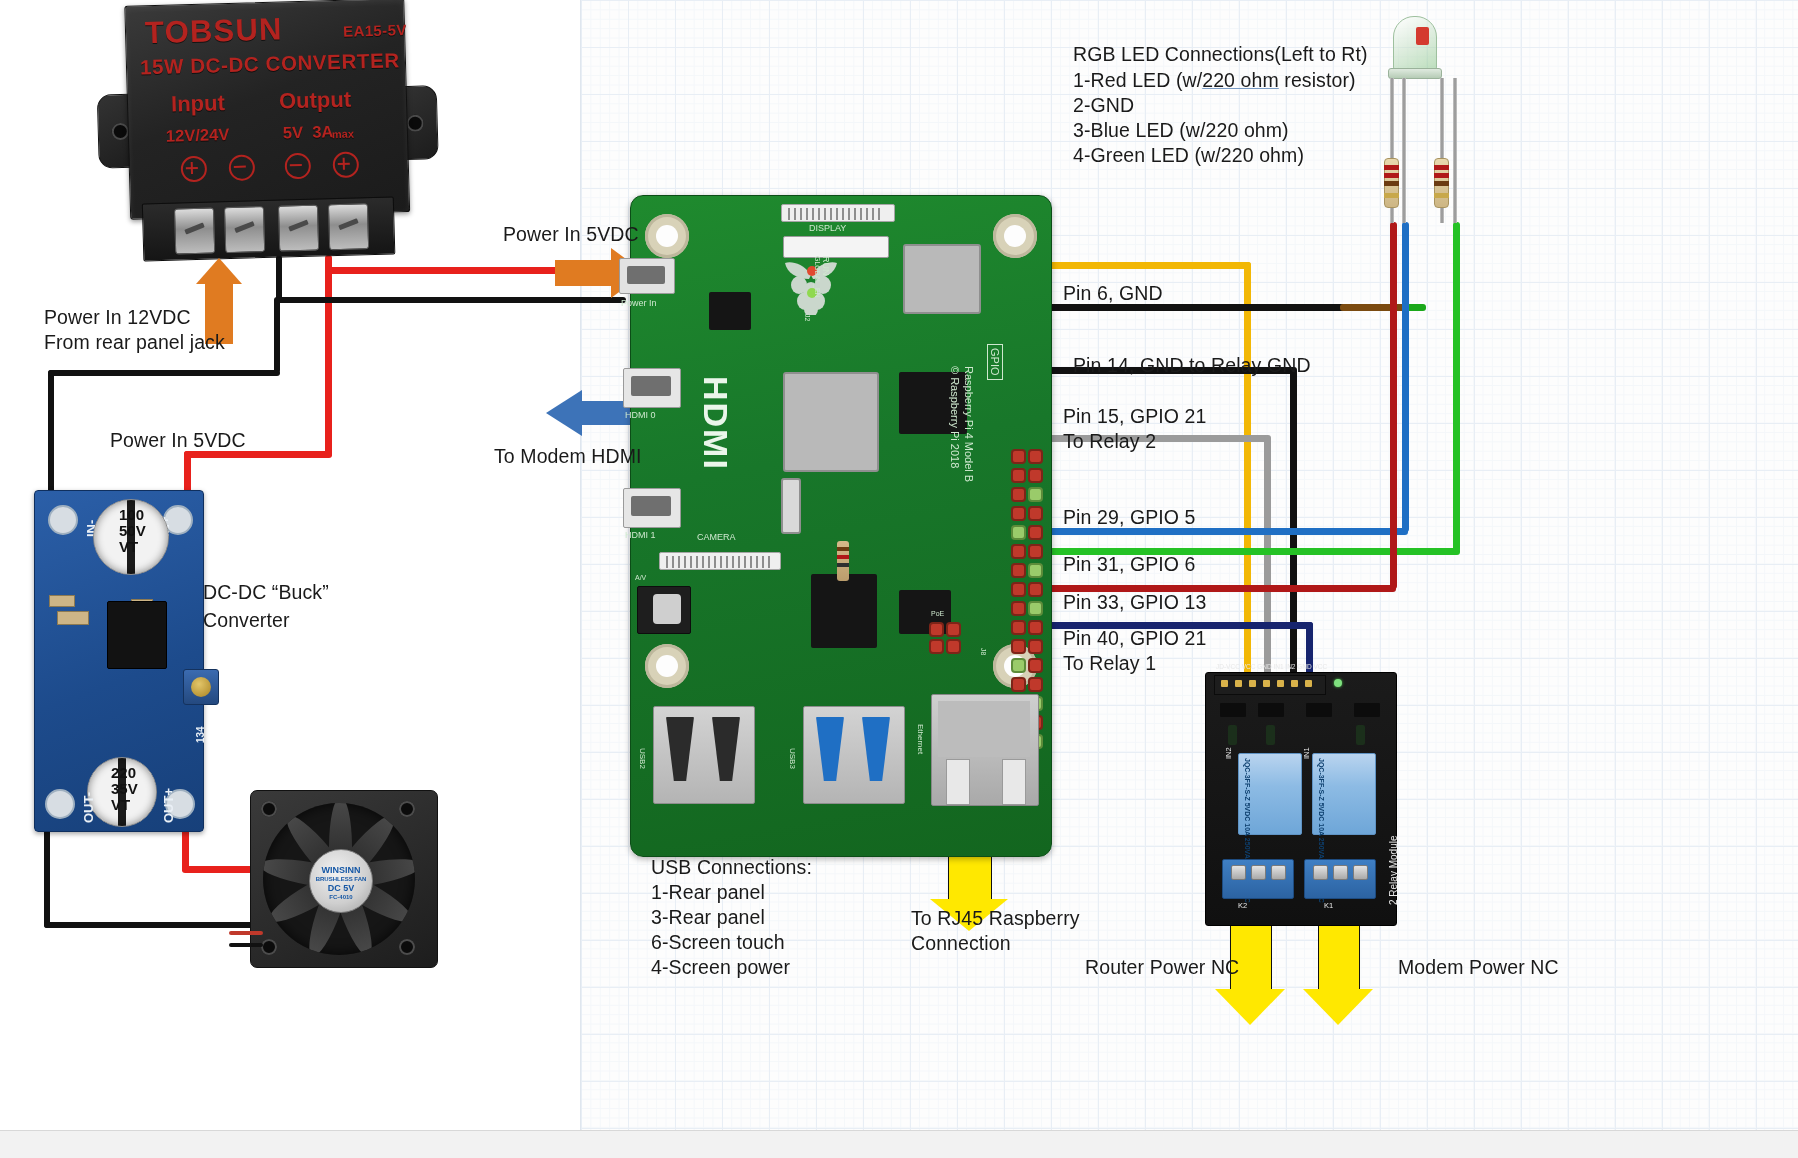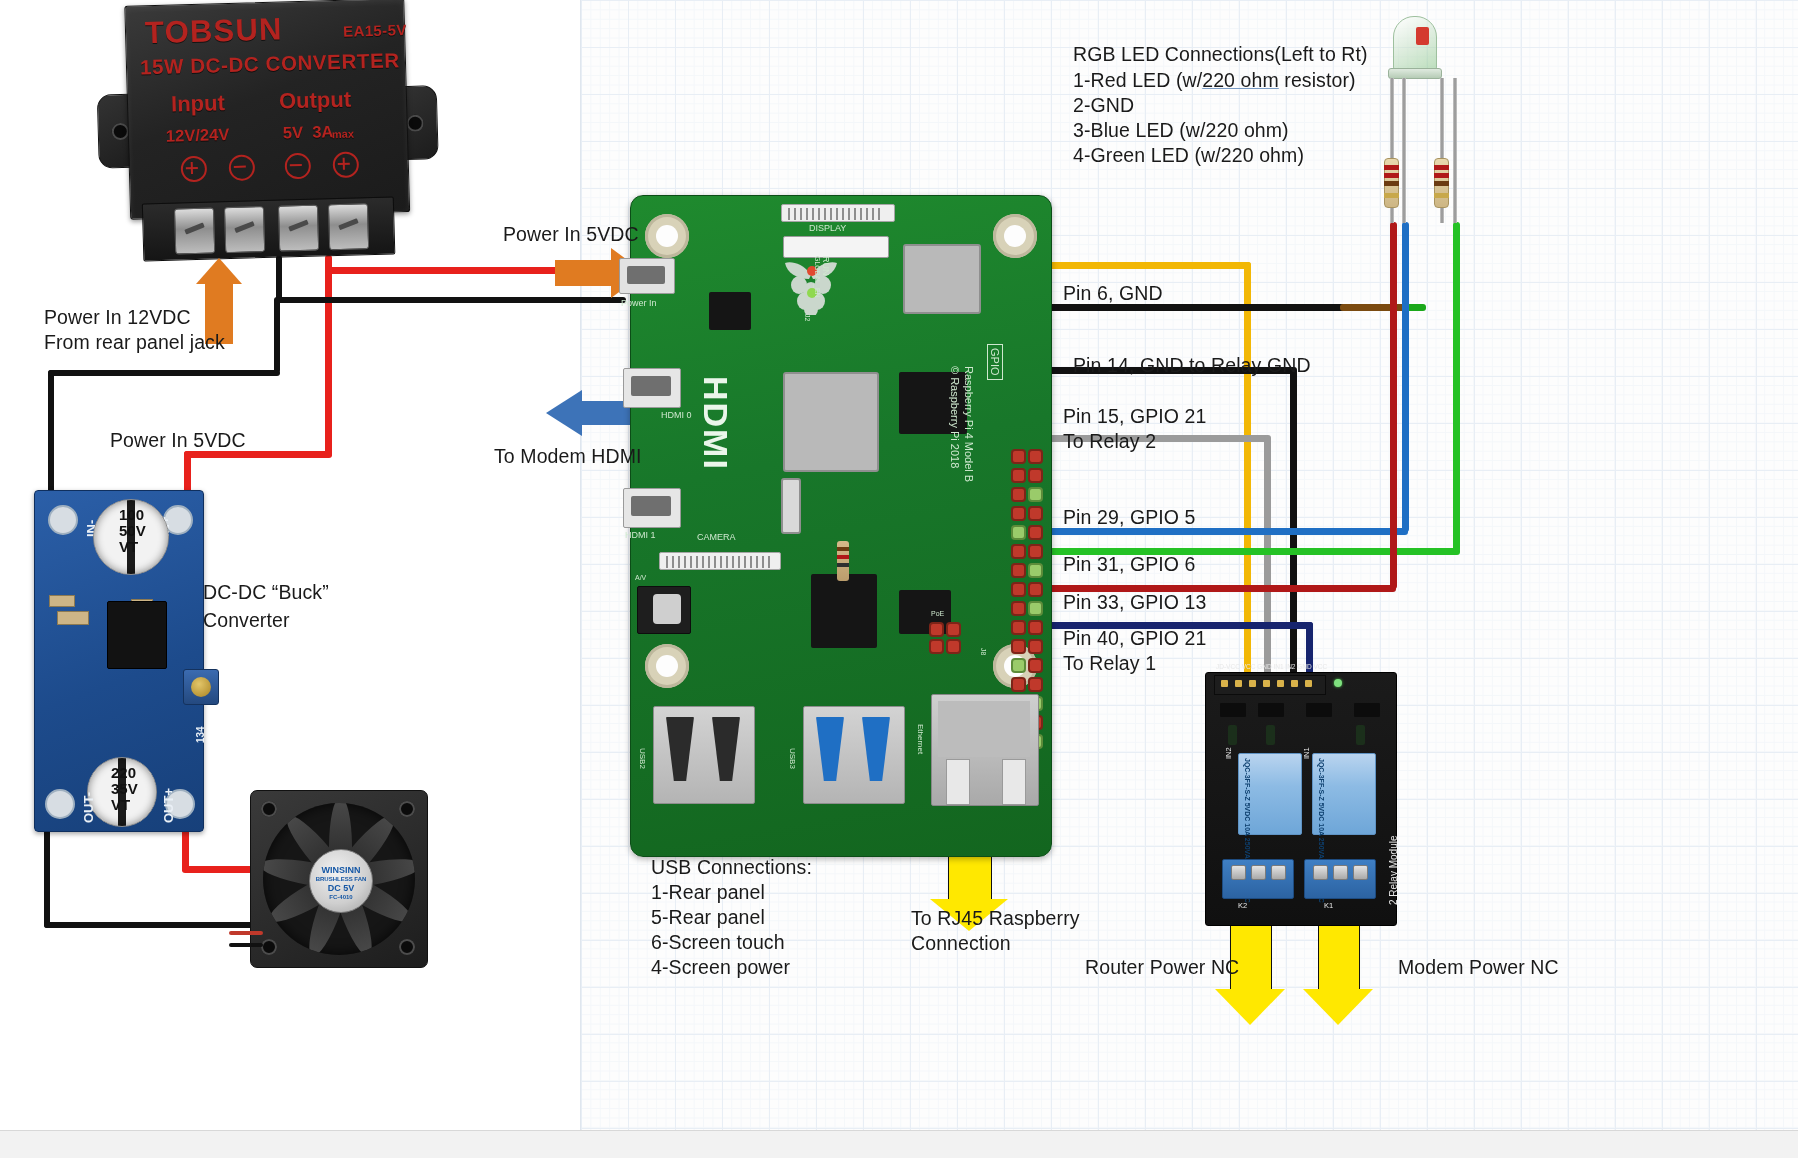--- a/index.html
+++ b/index.html
@@ -83,21 +83,21 @@
      font-size:27px;font-weight:bold;letter-spacing:2px;}
   #buck .blackchip{position:absolute;background:#121212;border:1px solid #000;border-radius:2px;}
   #buck .pot{position:absolute;width:34px;height:34px;background:linear-gradient(#3b6bb0,#24497f);
      border:1px solid #14325e;border-radius:3px;}
   #buck .pot:after{content:"";position:absolute;left:7px;top:7px;width:20px;height:20px;border-radius:50%;
      background:radial-gradient(circle at 40% 35%,#e3c66a,#a98322);}
   #buck .smd{position:absolute;background:#cdb587;border:1px solid #8d7a52;}
 
   
   #fan{position:absolute;left:250px;top:790px;width:176px;height:176px;
-    background:linear-gradient(150deg,#3a3a3a,#1d1d1d);border:1px solid #111;border-radius:7px;}
+    background:linear-gradient(150deg,#3a3a3a,#1d1d1d);border:1px solid #111;border-radius:7px;padding-left:10px;}
   #fan .fhole{position:absolute;width:16px;height:16px;border-radius:50%;background:#0b0b0b;box-shadow:inset 0 0 0 2px #4c4c4c;}
   #fan .ring{position:absolute;left:12px;top:12px;width:152px;height:152px;border-radius:50%;
     background:radial-gradient(circle at 50% 50%,#2a2a2a 0 28%,#161616 29% 100%);
     box-shadow:inset 0 0 14px rgba(0,0,0,.8);overflow:hidden;}
   #fan .blade{position:absolute;left:66px;top:-6px;width:23px;height:86px;
     background:linear-gradient(#4a4a4a,#232323);border-radius:60% 60% 35% 35%/70% 70% 30% 30%;
     transform-origin:50% 82px;}
   #fan .hub{position:absolute;left:46px;top:46px;width:62px;height:62px;border-radius:50%;
     background:radial-gradient(circle at 42% 36%,#f2f2f2,#cfcfcf 58%,#9f9f9f);border:1px solid #7d7d7d;}
   #fan .hubtxt{position:absolute;left:0;top:16px;width:62px;text-align:center;color:#1557a5;
@@ -397,21 +397,21 @@
     <div class="silktxt vtxt" style="left:200px;top:60px;">RUN</div>
     <div class="silktxt vtxt" style="left:190px;top:60px;font-size:7px;">GLOBAL_EN</div>
     <div class="silktxt vtxt" style="left:180px;top:118px;font-size:7px;">J2</div>
 
     <div class="conn" style="left:-12px;top:62px;width:54px;height:34px;background:#e2e2e2;"></div>
     <div class="conn" style="left:-4px;top:70px;width:38px;height:18px;background:#6f6f6f;border:none;"></div>
     <div class="silktxt" style="left:-10px;top:102px;">Power In</div>
 
     <div class="conn" style="left:-8px;top:172px;width:56px;height:38px;"></div>
     <div class="conn" style="left:0px;top:180px;width:40px;height:20px;background:#6f6f6f;border:none;"></div>
-    <div class="silktxt" style="left:-6px;top:214px;margin-left:36px;">HDMI 0</div>
+    <div class="silktxt" style="left:-6px;top:214px;">HDMI 0</div>
 
     <div class="conn" style="left:-8px;top:292px;width:56px;height:38px;"></div>
     <div class="conn" style="left:0px;top:300px;width:40px;height:20px;background:#6f6f6f;border:none;"></div>
     <div class="silktxt" style="left:-6px;top:334px;">HDMI 1</div>
 
     <div class="hdmi" style="left:104px;top:180px;">HDMI</div>
 
     <div class="ribbon" style="left:28px;top:356px;width:120px;height:16px;">
       <i style="left:6px"></i>
         <i style="left:12px"></i>
@@ -604,21 +604,21 @@
   <div class="lbl" style="left:1063px;top:404px;">Pin 15, GPIO 21</div>
   <div class="lbl" style="left:1063px;top:429px;">To Relay 2</div>
   <div class="lbl" style="left:1063px;top:505px;">Pin 29, GPIO 5</div>
   <div class="lbl" style="left:1063px;top:552px;">Pin 31, GPIO 6</div>
   <div class="lbl" style="left:1063px;top:590px;">Pin 33, GPIO 13</div>
   <div class="lbl" style="left:1063px;top:626px;">Pin 40, GPIO 21</div>
   <div class="lbl" style="left:1063px;top:651px;">To Relay 1</div>
 
   <div class="lbl blk" style="left:651px;top:855px;">USB Connections:</div>
   <div class="lbl blk" style="left:651px;top:880px;">1-Rear panel</div>
-  <div class="lbl blk" style="left:651px;top:905px;">5-Rear panel</div>
+  <div class="lbl blk" style="left:651px;top:905px;">3-Rear panel</div>
   <div class="lbl blk" style="left:651px;top:930px;">6-Screen touch</div>
   <div class="lbl blk" style="left:651px;top:955px;">4-Screen power</div>
 
   <div class="lbl" style="left:911px;top:906px;">To RJ45 Raspberry</div>
   <div class="lbl" style="left:911px;top:931px;">Connection</div>
 
   <div class="lbl" style="left:1085px;top:955px;">Router Power NC</div>
   <div class="lbl" style="left:1398px;top:955px;">Modem Power NC</div>
 
 </div>

